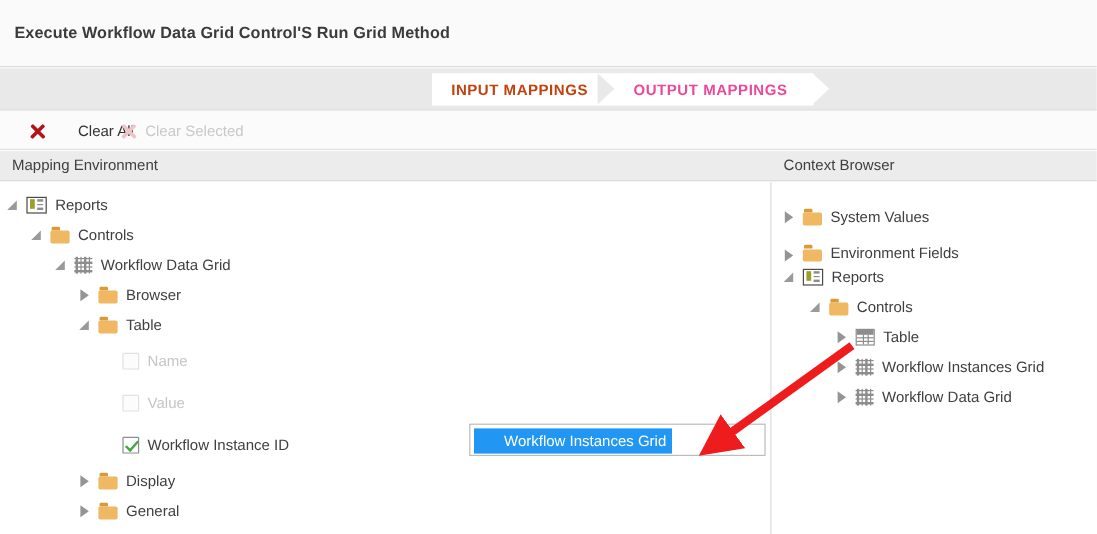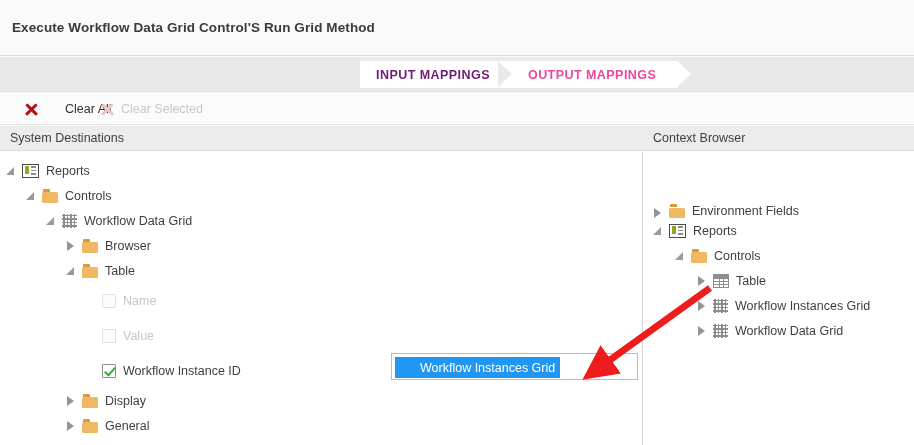--- a/index.html
+++ b/index.html
@@ -32,21 +32,21 @@
   }
   .tabs { position: absolute; left: 360px; top: 4px; height: 27px; display: flex; }
   .tab {
     position: relative; height: 27px; background: #ffffff;
     display: flex; align-items: center;
     padding: 0 22px 0 16px;
     font-size: 12.5px; font-weight: bold; letter-spacing: .45px;
     color: #ec4899;
     white-space: nowrap;
   }
-  .tab.active { color: #701a75; }
+  .tab.active { color: #c2410c; }
   
   .tab::after {
     content: ""; position: absolute; right: -13px; top: 0;
     width: 0; height: 0;
     border-top: 13.5px solid transparent;
     border-bottom: 13.5px solid transparent;
     border-left: 14px solid #ffffff;
     z-index: 2;
   }
   .tab.active::after { border-left-color: #ffffff; }
@@ -236,21 +236,21 @@
     <div class="tbtn clear-sel">
       <span class="xicon dim">
           <i></i>
           <i></i>
         </span>
       <span>Clear Selected</span>
     </div>
   </div>
 
   <div class="panelhdr">
-    <div class="lbl left">System Destinations</div>
+    <div class="lbl left">Mapping Environment</div>
     <div class="lbl right">Context Browser</div>
   </div>
 
   <div class="pane-left">
       <div class="row" style="left: 6px; top: 6px;">
         <span class="exp expanded"></span>
         <span style="width: 6px; flex: 0 0 auto;"></span>
         <span class="ico report">
           <span class="blk"></span>
           <span class="ln"></span>
@@ -335,20 +335,29 @@
           <span class="tab-t"></span>
           <span class="body"></span>
         </span>
         <span class="txt">Display</span>
       </div>
     </div>
 
   <div class="vdivider"></div>
 
   <div class="pane-right">
+      <div class="row" style="left: 10px; top: 16px;">
+        <span class="exp collapsed"></span>
+        <span style="width: 6px; flex: 0 0 auto;"></span>
+        <span class="ico folder">
+          <span class="tab-t"></span>
+          <span class="body"></span>
+        </span>
+        <span class="txt">System Values</span>
+      </div>
       <div class="row" style="left: 10px; top: 41px; align-items: flex-end;">
         <span class="exp collapsed"></span>
         <span style="width: 6px; flex: 0 0 auto;"></span>
         <span class="ico folder">
           <span class="tab-t"></span>
           <span class="body"></span>
         </span>
         <span class="txt">Environment Fields</span>
       </div>
       <div class="row" style="left: 10px; top: 66px;">

